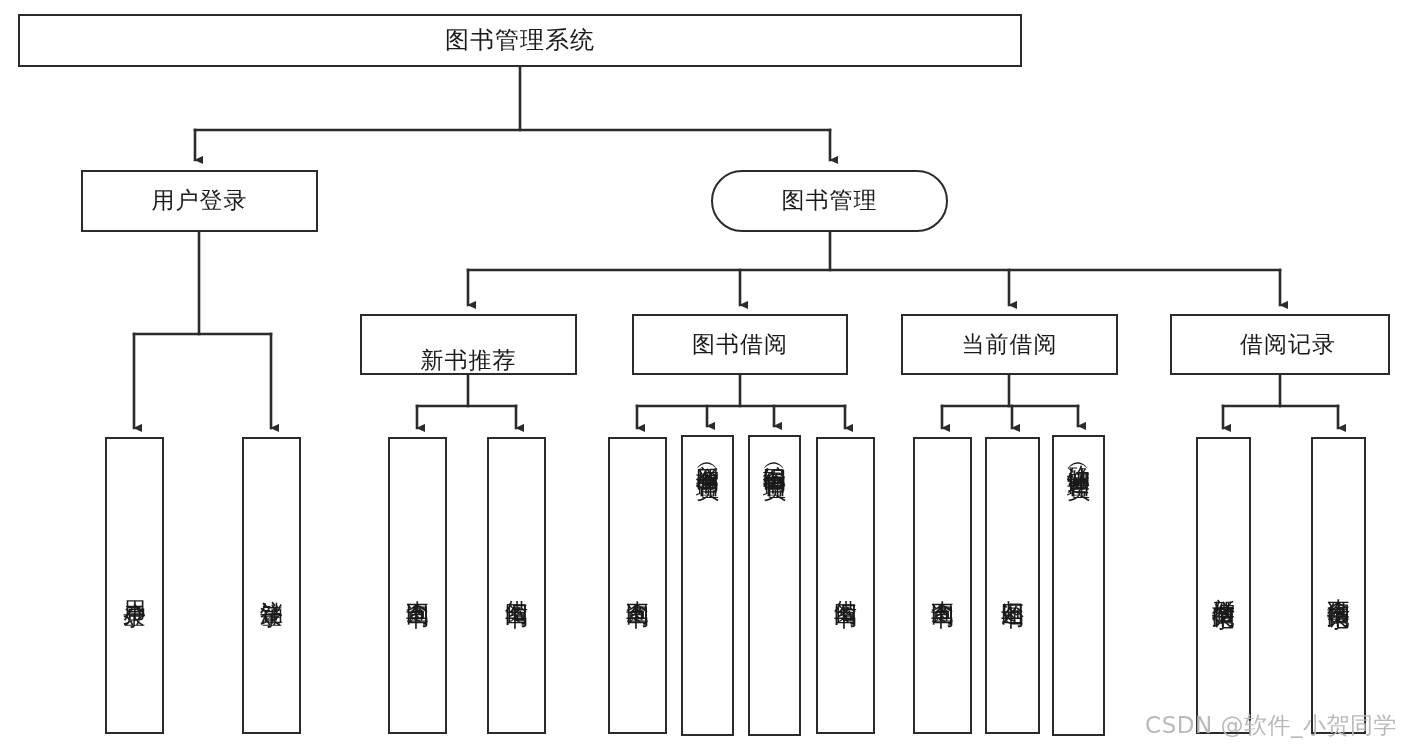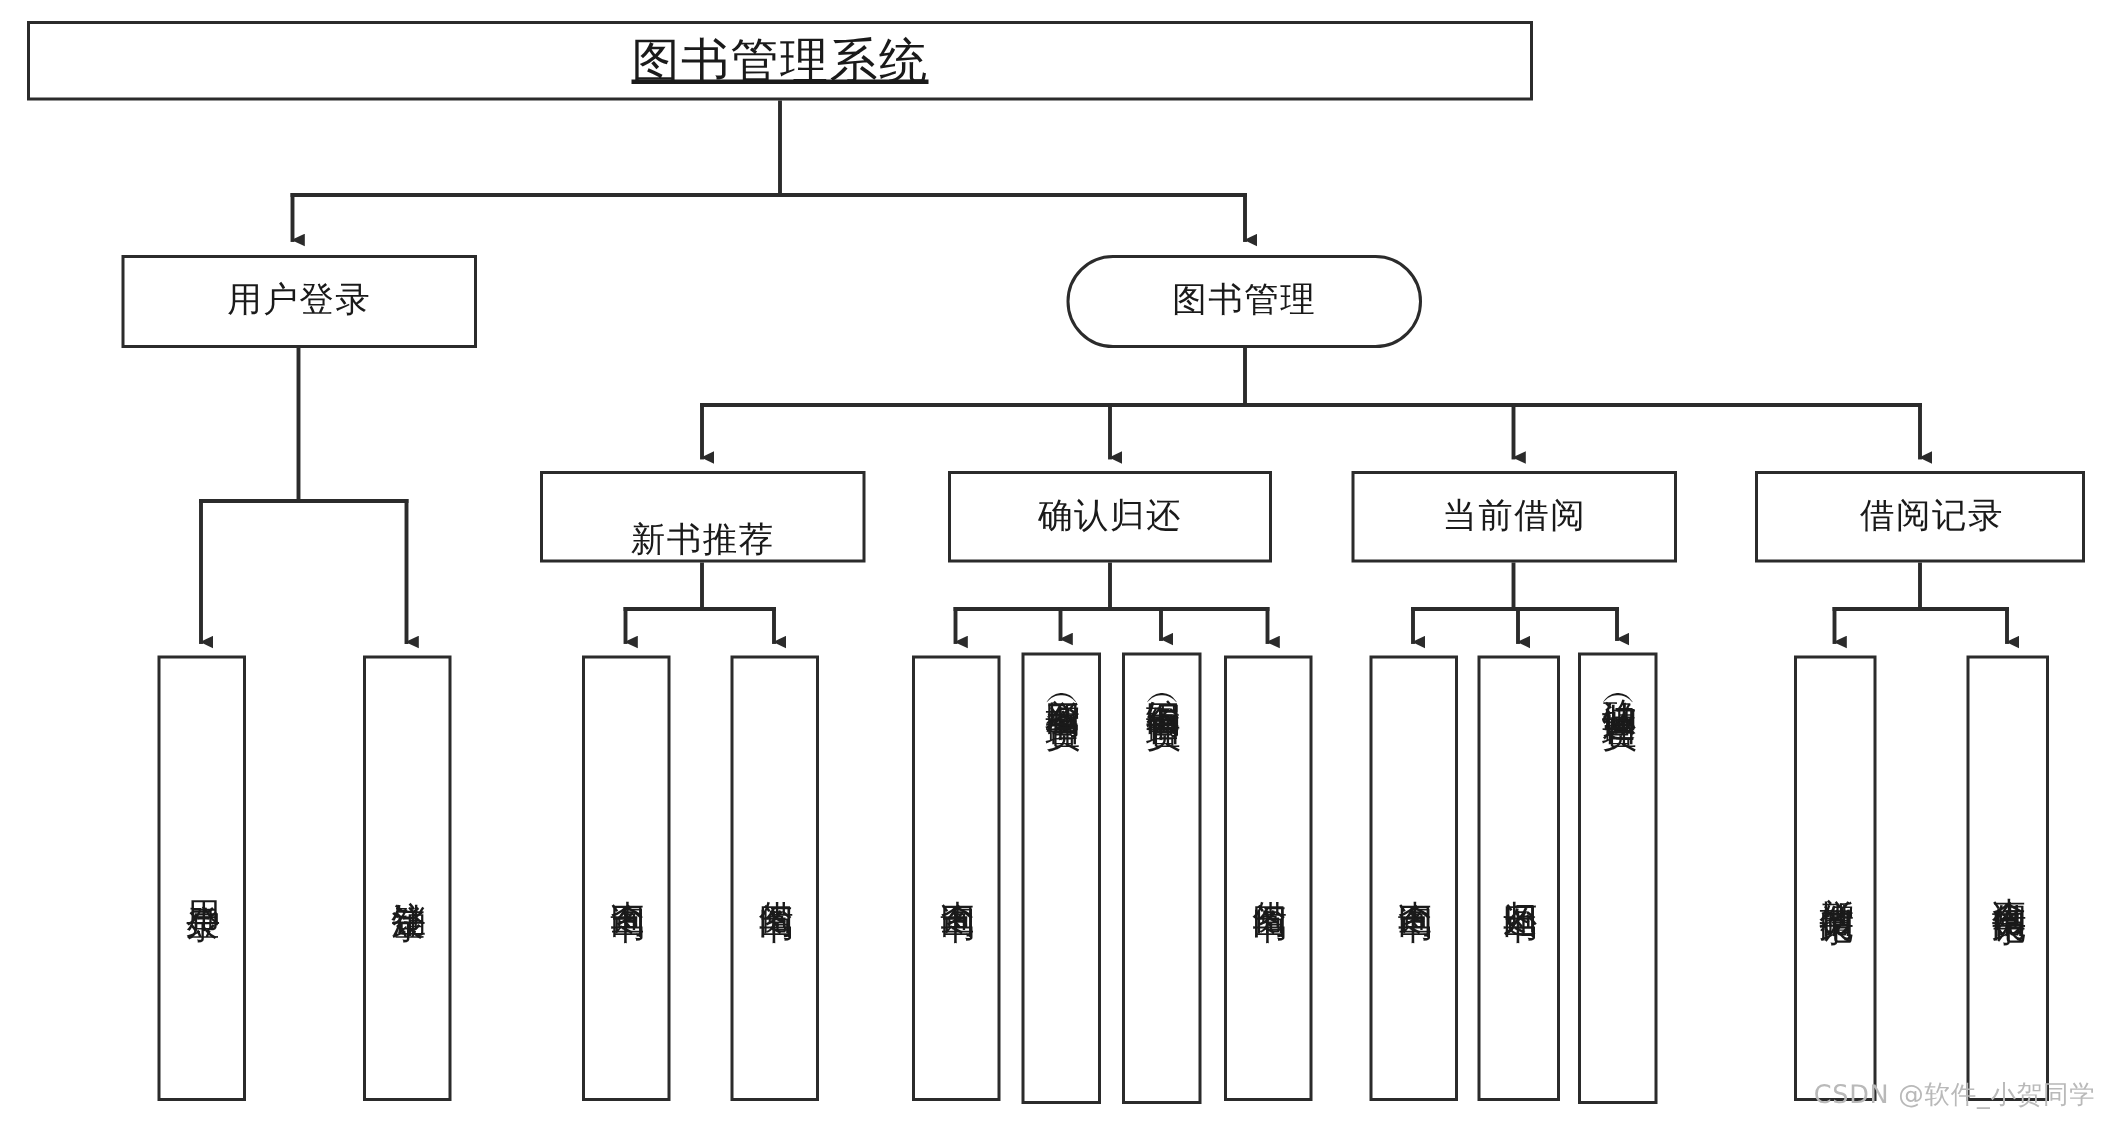--- a/index.html
+++ b/index.html
@@ -33,22 +33,21 @@
     align-items: center;
     justify-content: center;
     color: #1a1a1a;
   }
   .node.horiz {
     font-size: 23px;
     letter-spacing: 1px;
     line-height: 1.1;
   }
   .node.root {
-    font-size: 32px;
-    text-decoration: underline;
+    font-size: 24px;
   }
   .node.vert {
     align-items: flex-start;
     justify-content: center;
     padding-top: 10px;
   }
   .node.vert .vlabel {
     writing-mode: vertical-rl;
     text-orientation: upright;
     font-size: 23px;
@@ -58,21 +57,21 @@
     display: block;
   }
   .node.vert.centered {
     align-items: center;
     padding-top: 0;
   }
   .watermark {
     position: absolute;
     right: 8px;
     bottom: 6px;
-    font-size: 17px;
+    font-size: 23px;
     color: #b9b9b9;
     letter-spacing: 0.5px;
     white-space: nowrap;
     user-select: none;
   }
 </style>
 </head>
 <body>
 
 <div id="canvas">
@@ -135,21 +134,21 @@
     <span>用户登录</span>
   </div>
   <div class="node horiz" style="left:711px; top:170px; width:237px; height:62px;border-radius:31px;">
     <span>图书管理</span>
   </div>
 
   <div class="node horiz" style="left:360px; top:314px; width:217px; height:61px;align-items:flex-end;">
     <span>新书推荐</span>
   </div>
   <div class="node horiz" style="left:632px; top:314px; width:216px; height:61px;">
-    <span>确认归还</span>
+    <span>图书借阅</span>
   </div>
   <div class="node horiz" style="left:901px; top:314px; width:217px; height:61px;">
     <span>当前借阅</span>
   </div>
   <div class="node horiz" style="left:1170px; top:314px; width:220px; height:61px;padding-left:16px;">
     <span>借阅记录</span>
   </div>
 
   <div class="node vert centered" style="left:105px; top:437px; width:59px; height:297px;">
     <span class="vlabel">用户登录</span>

